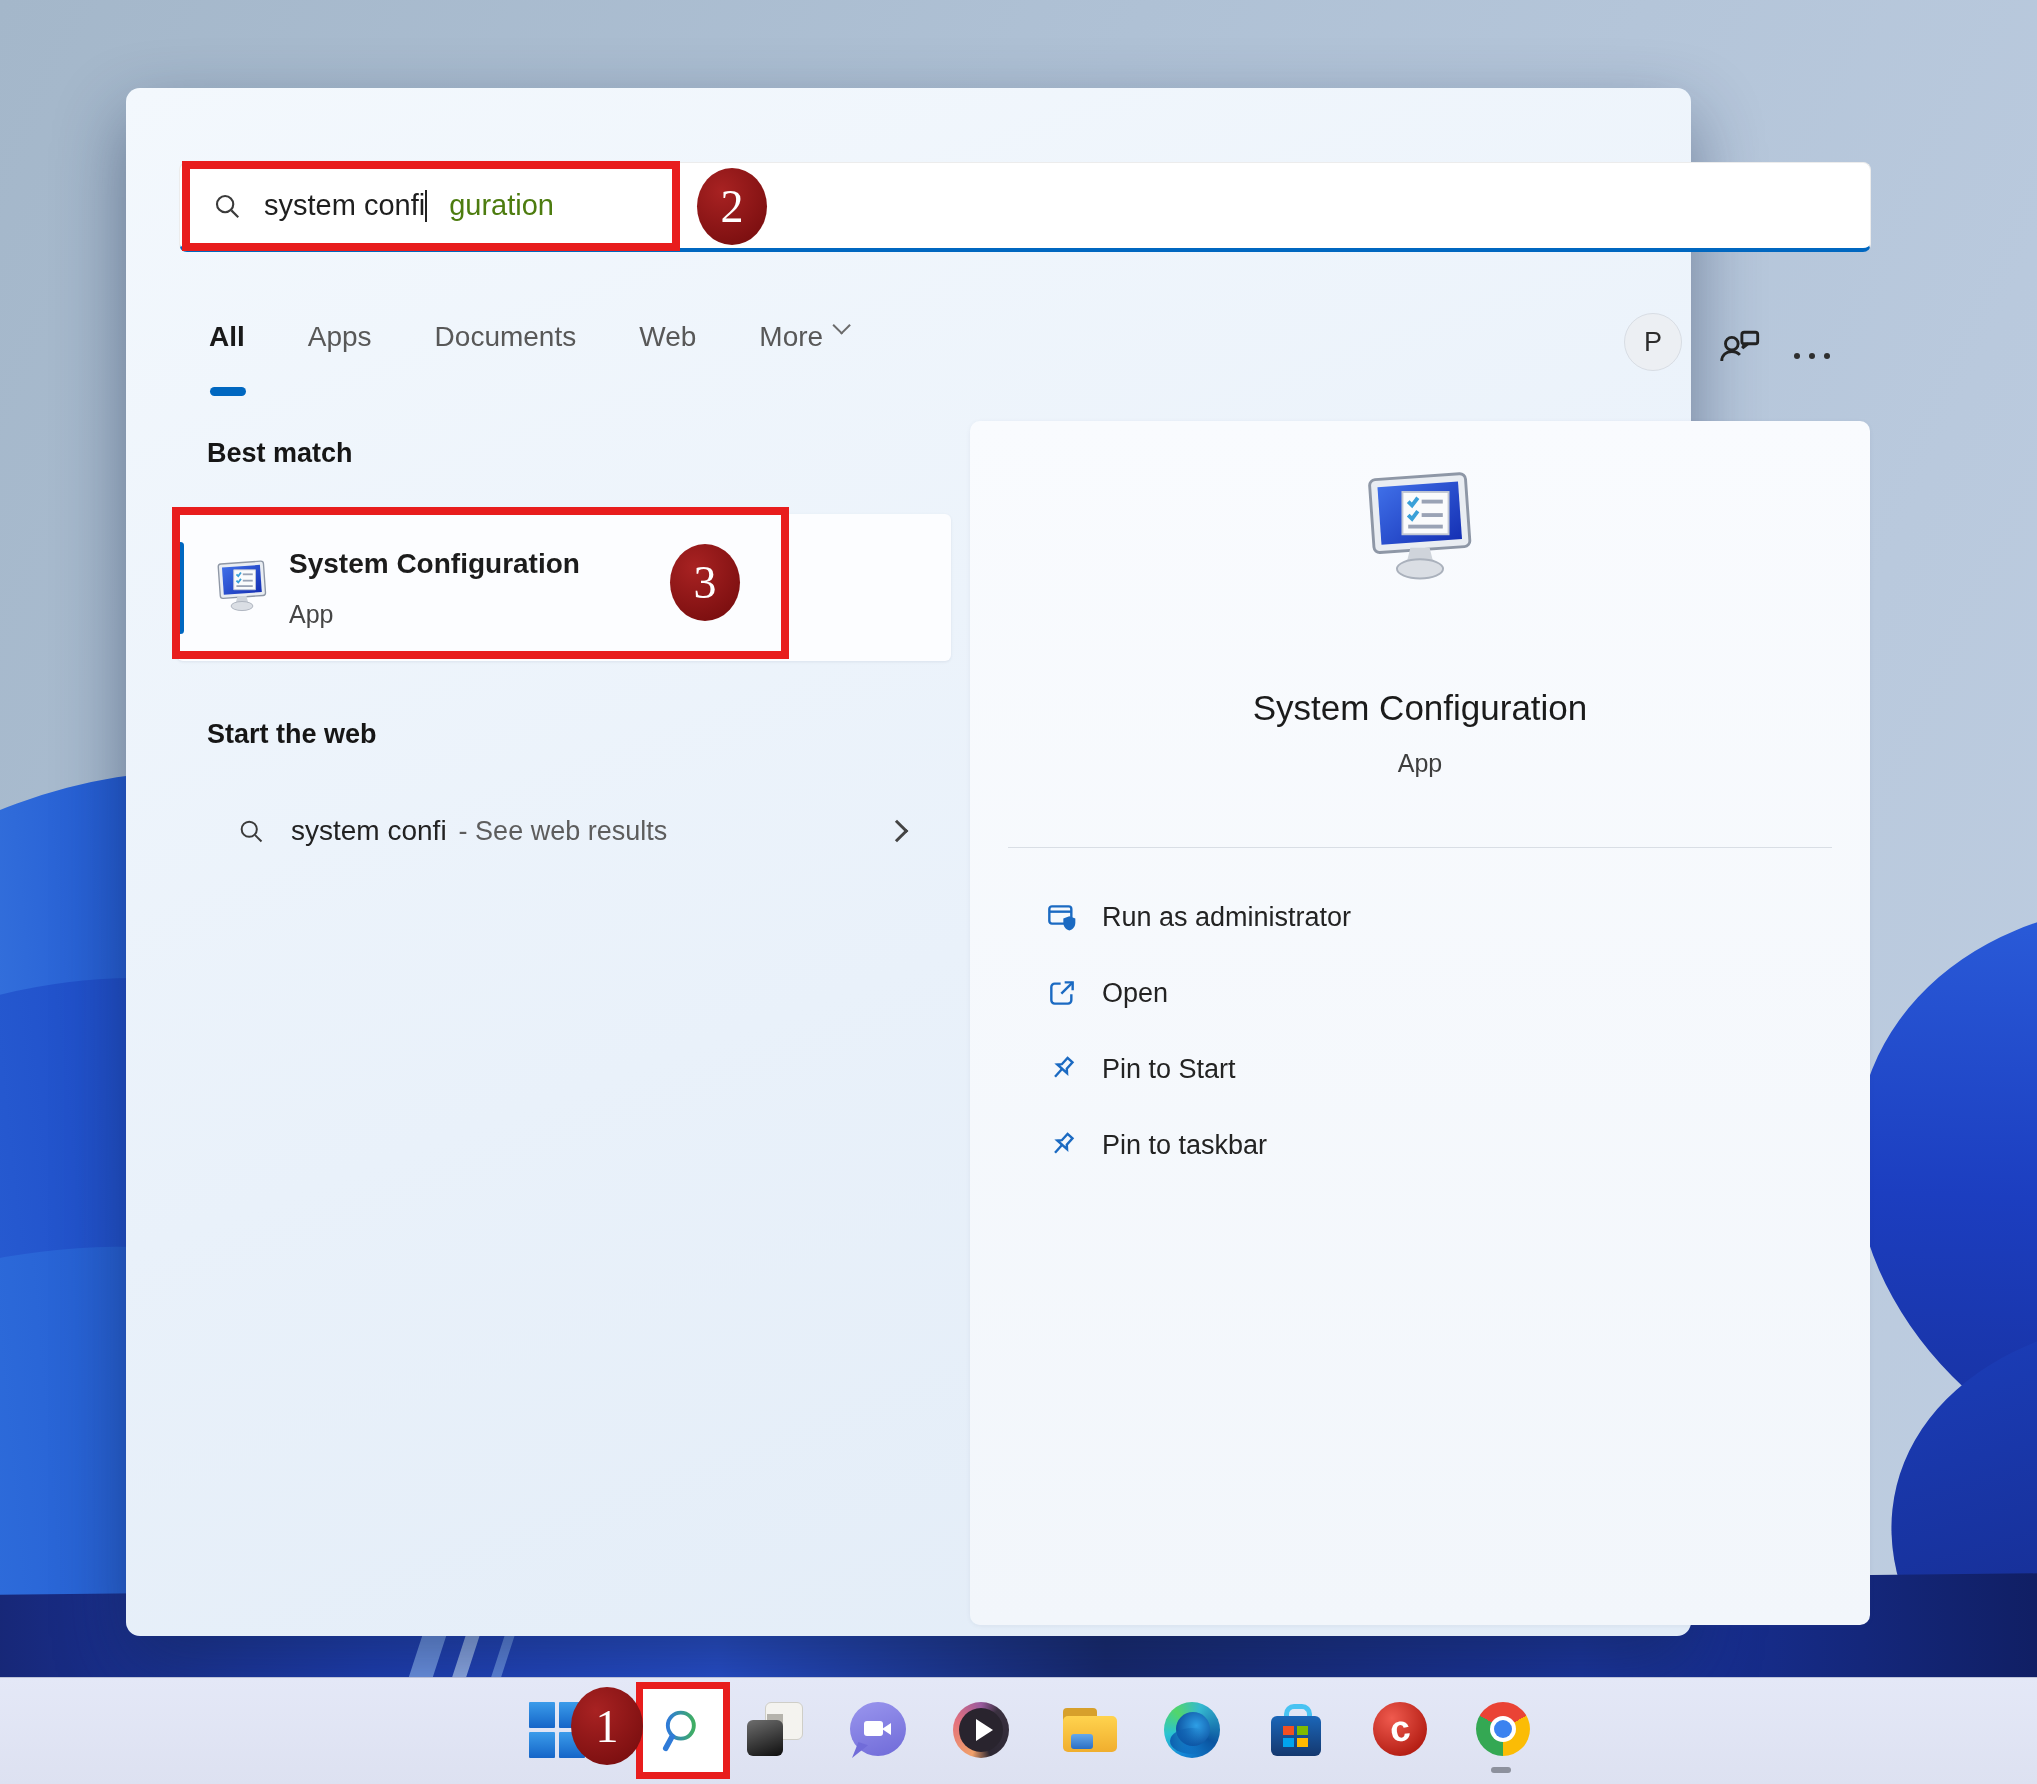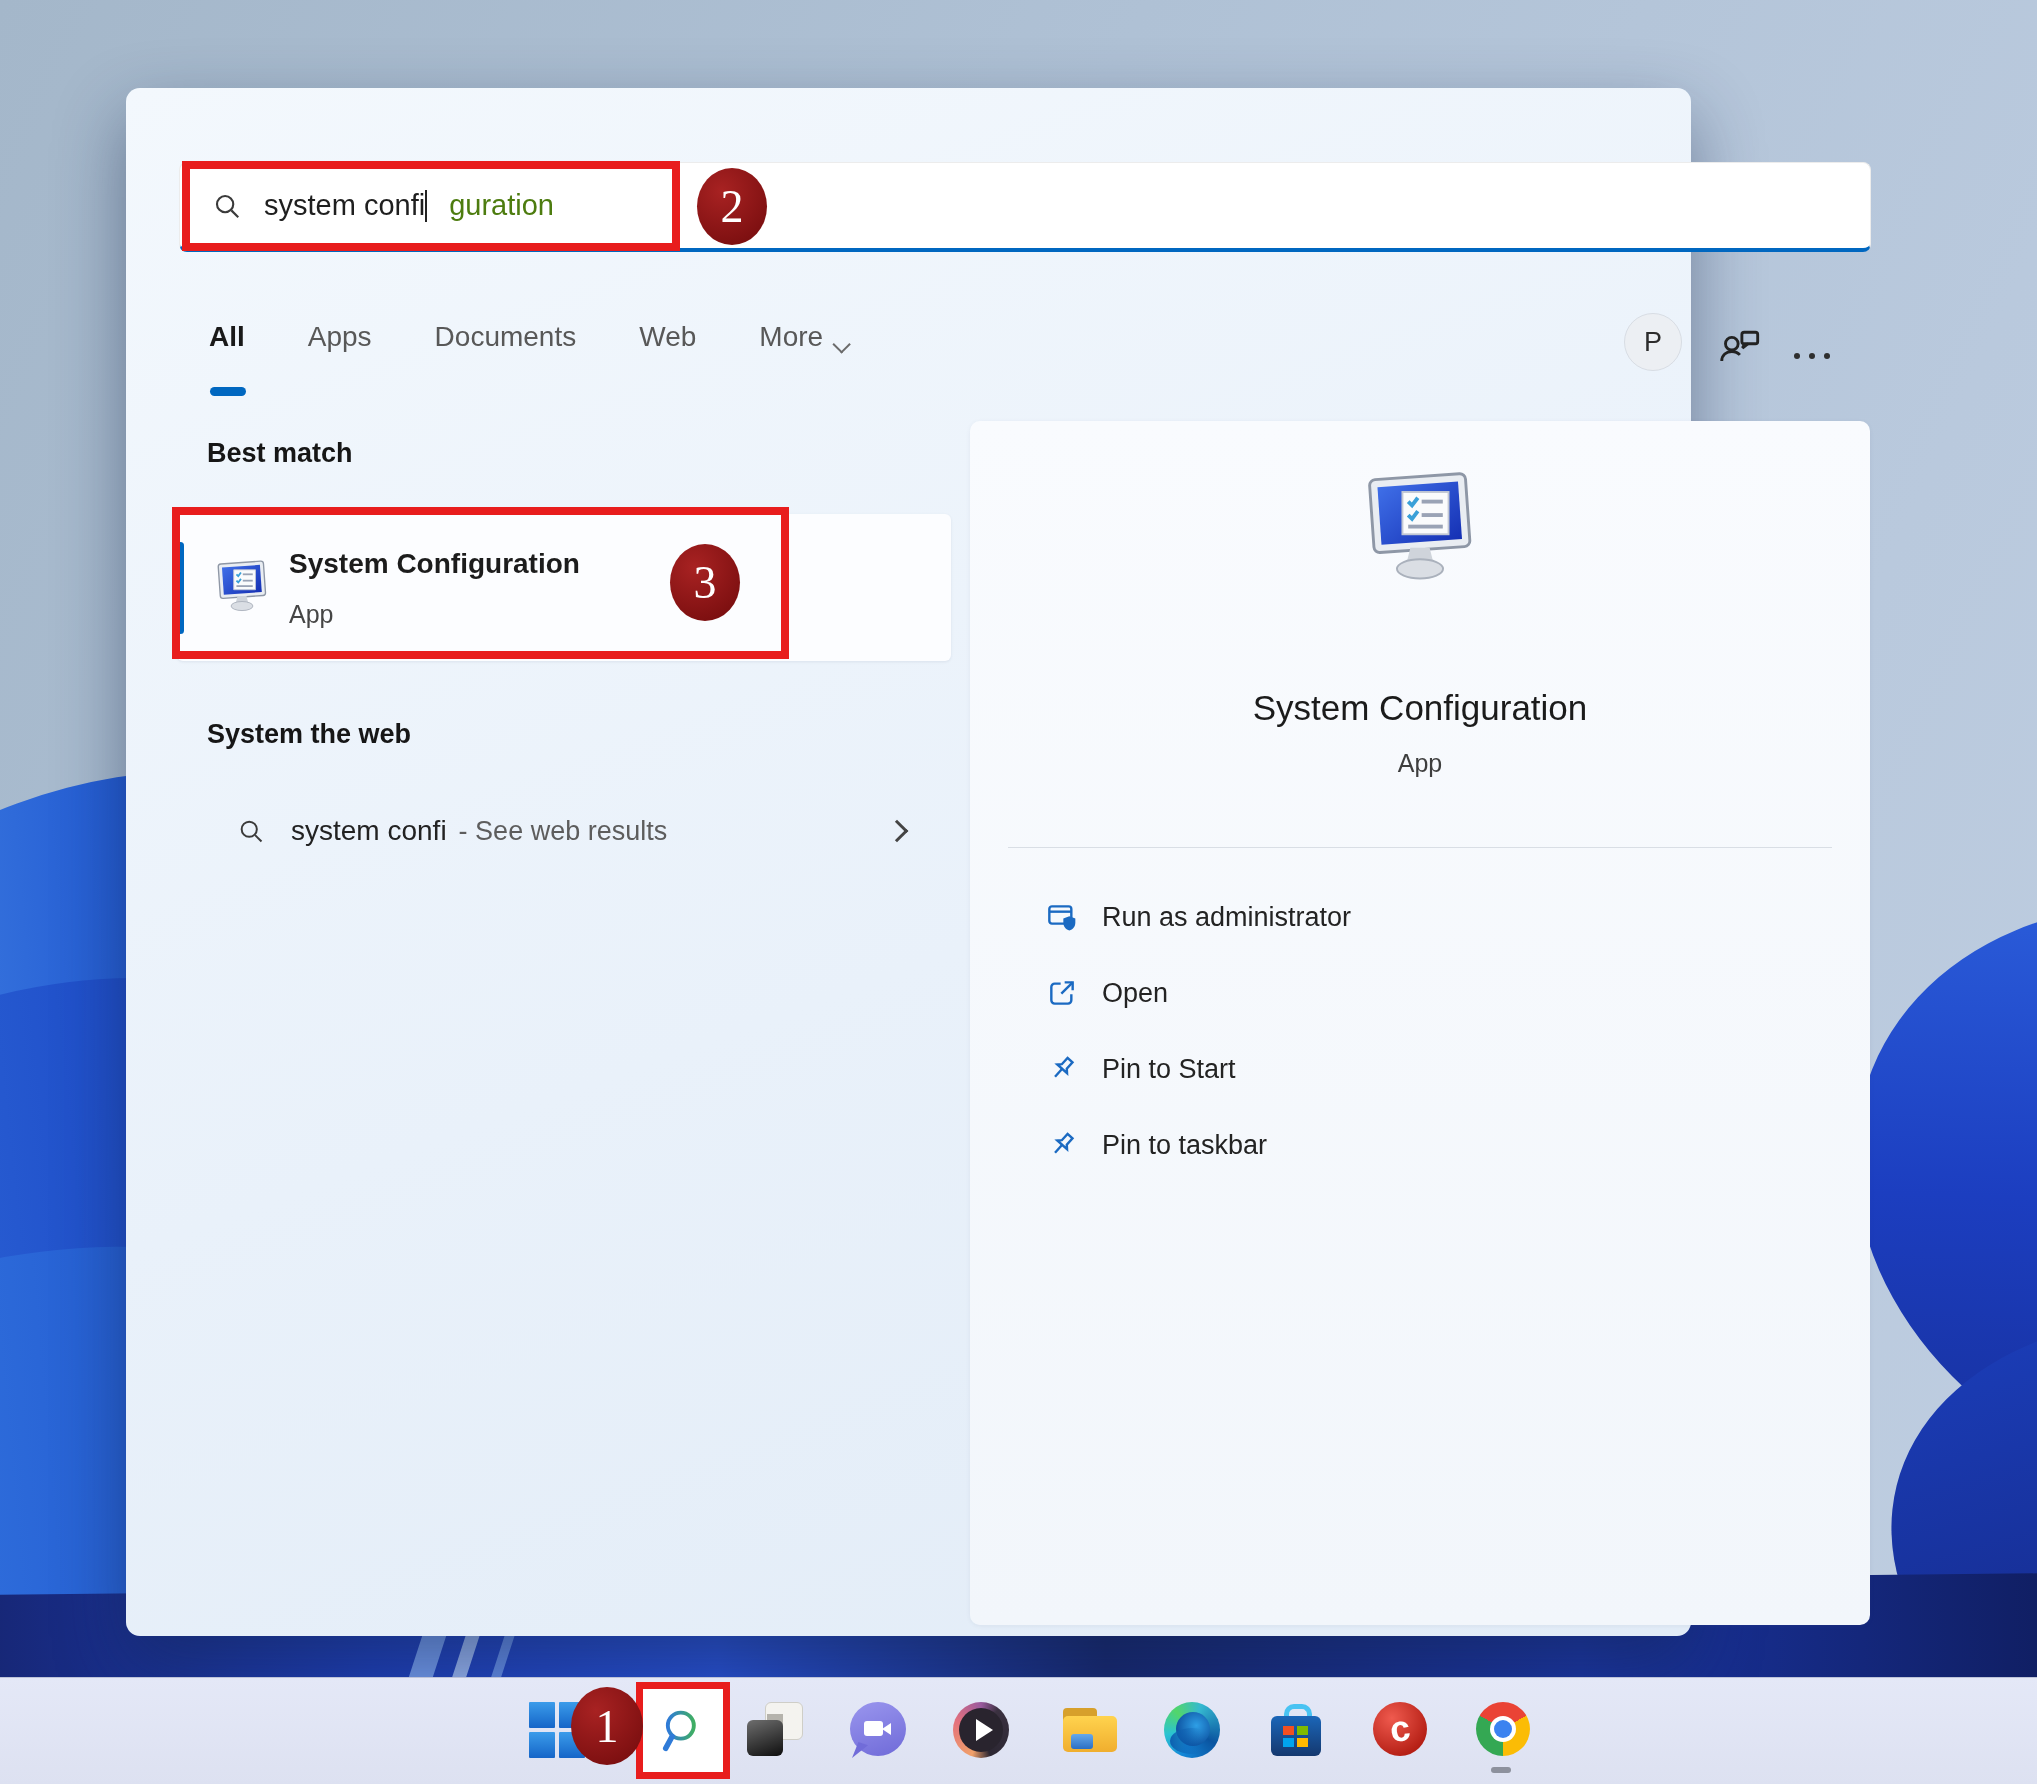--- a/index.html
+++ b/index.html
@@ -36,21 +36,21 @@
   .qtext{margin-left:22px;font-size:29px;color:#1f1f1f;white-space:pre;}
   .qsug{color:#4d7c0f;}
   .caret{display:inline-block;width:2px;height:32px;background:#222;vertical-align:-6px;}
 
   
   .tabs{position:absolute;left:83px;top:233px;display:flex;align-items:center;column-gap:63px;
     font-size:28px;color:#585858;}
   .tab{cursor:default;}
   .tab.active{color:#191919;font-weight:bold;}
   .tabpill{position:absolute;left:84px;top:299px;width:36px;height:9px;border-radius:5px;background:#0067c0;}
-  .more-wrap{display:flex;align-items:flex-end;gap:10px;}
+  .more-wrap{display:flex;align-items:flex-start;gap:10px;}
   .chev-down{width:11px;height:11px;border-right:2px solid #6b6b6b;border-bottom:2px solid #6b6b6b;
     transform:rotate(45deg) translateY(-3px);}
 
   
   .avatar{position:absolute;left:1498px;top:225px;width:56px;height:56px;border-radius:50%;
     background:#eceff3;border:1px solid #d8dde4;display:flex;align-items:center;justify-content:center;
     font-size:27px;color:#2c2c2c;}
   .fbicon{position:absolute;left:1590px;top:237px;}
   .dots{position:absolute;left:1668px;top:265px;display:flex;gap:9px;}
   .dots i{width:6px;height:6px;border-radius:50%;background:#2f2f2f;}
@@ -262,21 +262,21 @@
             </g>
           </g>
           <path d="M27 42h10l2 8H25z" fill="#cfd4db"></path>
           <ellipse cx="32" cy="53" rx="12" ry="5" fill="#dadee4" stroke="#aab1bc"></ellipse>
         </svg>
       </span>
       <div class="bm-title">System Configuration</div>
       <div class="bm-sub">App</div>
     </div>
 
-    <div class="sec-label lbl-web">System the web</div>
+    <div class="sec-label lbl-web">Start the web</div>
 
     <div class="web-row">
       <span class="mag">
         <svg width="28" height="28" viewBox="0 0 24 24" fill="none" stroke="#3a3a3a" stroke-width="1.7">
           <circle cx="10.5" cy="10.5" r="6.5"></circle>
             <path d="M15.5 15.5 L21 21"></path>
         </svg>
       </span>
       <span class="web-q">system confi</span>
       <span class="web-hint">- See web results</span>

